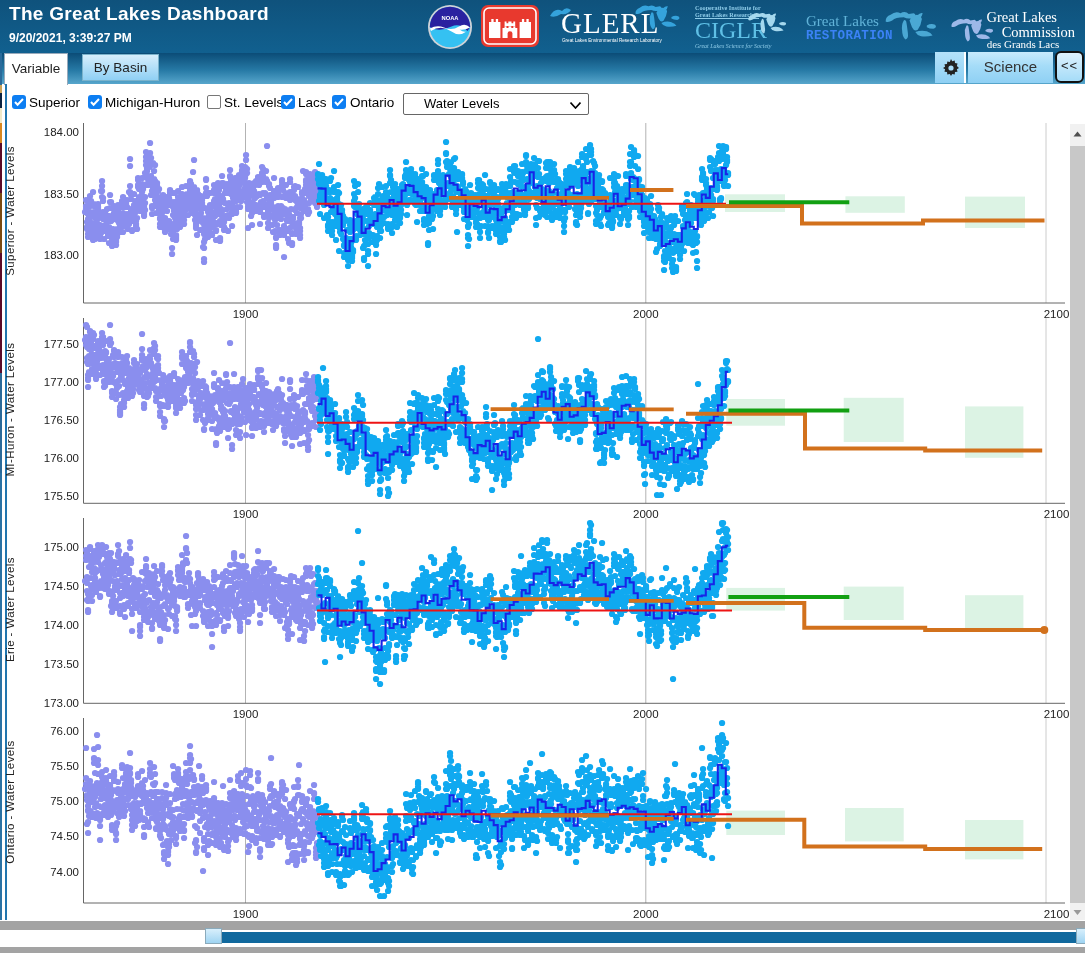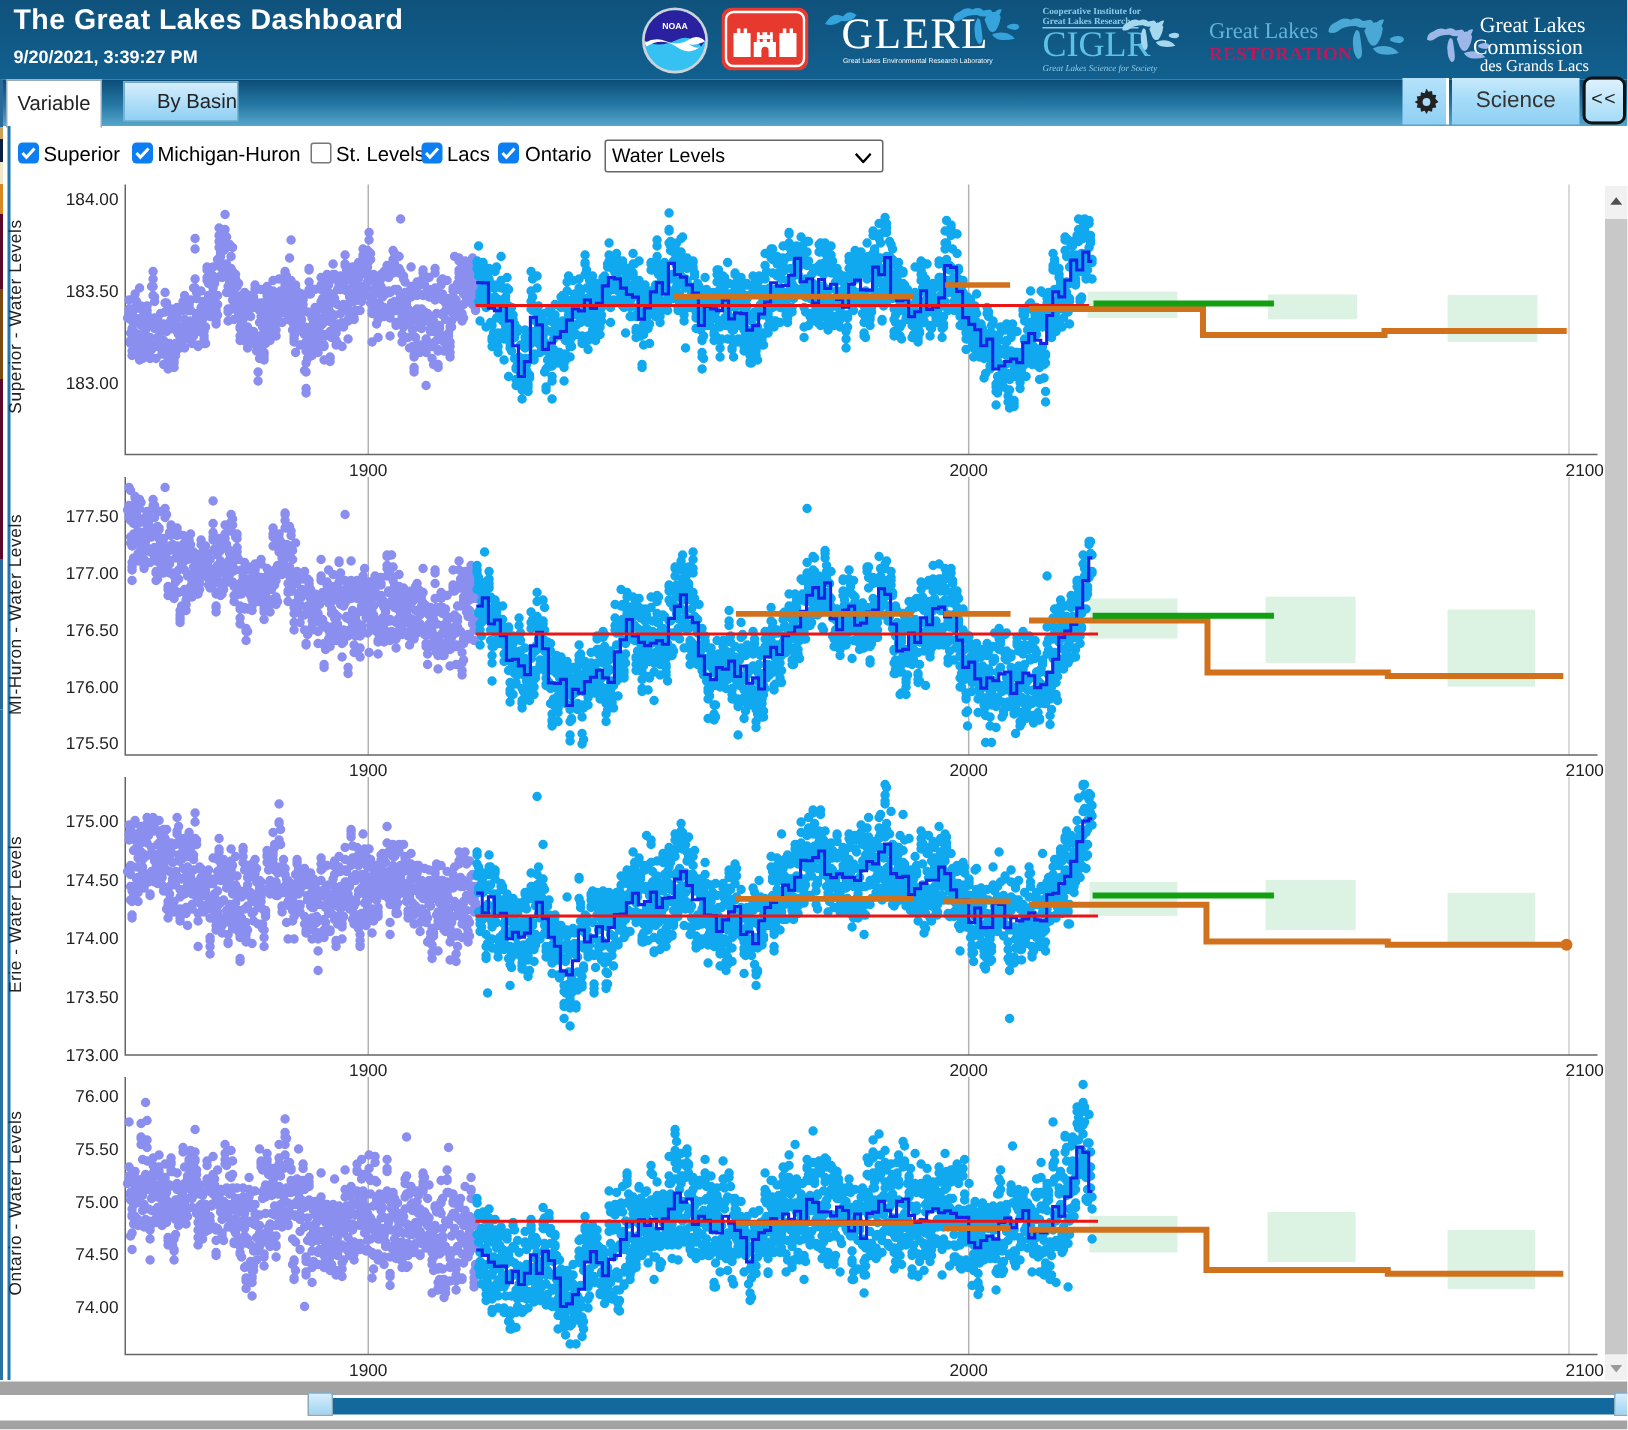--- a/index.html
+++ b/index.html
@@ -45,40 +45,40 @@
 <div style="position:absolute;left:0;top:15px;font-family:'Liberation Serif',serif;font-size:24px;color:#5fc0e6">CIGLR</div>
 <svg width="110" height="52" viewBox="0 0 110 52" style="position:absolute">
 <g transform="translate(52,8) scale(0.62)" fill="#a5d8ee">
         <path d="M2 16 Q2 10 8 8 Q14 3 20 6 Q26 3 30 7 L36 6 Q40 8 37 11 Q30 14 24 11 Q14 11 10 15 Q5 18 2 16 Z M24 15 Q21 20 22 27 Q22 34 26 38 Q30 37 29 30 Q28 21 27 16 Q25 13 24 15 Z M31 15 Q34 9 40 8 Q45 9 46 13 Q45 21 41 26 Q37 29 34 23 Q32 18 31 15 Z M40 9 Q44 5 47 6 Q46 10 44 12 Z M38 29 Q45 26 52 28 Q57 30 59 33 Q52 35 45 34 Q40 33 38 29 Z M52 21 Q57 18 62 20 Q65 23 60 25 Q55 25 52 23 Z"></path>
       </g>
 </svg>
 <div style="position:absolute;left:0;top:41px;font-family:'Liberation Serif',serif;font-style:italic;font-size:6px;color:#8ecbe8;white-space:nowrap">Great Lakes Science for Society</div>
 </div>
 <div style="position:absolute;left:806px;top:14px;width:145px;height:44px">
 <div style="font-family:'Liberation Serif',serif;font-size:15px;color:#61b3d8;line-height:15px">Great Lakes</div>
-<div style="font-family:Liberation Serif, serif;font-size:12.5px;font-weight:bold;color:#be185d;letter-spacing:0.4px">RESTORATION</div>
+<div style="font-family:Liberation Mono, monospace;font-size:12.5px;font-weight:bold;color:#3b82f6;letter-spacing:0.4px">RESTORATION</div>
 <svg width="70" height="48" viewBox="0 0 85 48" style="position:absolute;left:78px;top:-10px">
 <g transform="scale(1.0)" fill="#4aa8d4">
         <path d="M2 16 Q2 10 8 8 Q14 3 20 6 Q26 3 30 7 L36 6 Q40 8 37 11 Q30 14 24 11 Q14 11 10 15 Q5 18 2 16 Z M24 15 Q21 20 22 27 Q22 34 26 38 Q30 37 29 30 Q28 21 27 16 Q25 13 24 15 Z M31 15 Q34 9 40 8 Q45 9 46 13 Q45 21 41 26 Q37 29 34 23 Q32 18 31 15 Z M40 9 Q44 5 47 6 Q46 10 44 12 Z M38 29 Q45 26 52 28 Q57 30 59 33 Q52 35 45 34 Q40 33 38 29 Z M52 21 Q57 18 62 20 Q65 23 60 25 Q55 25 52 23 Z"></path>
       </g>
 </svg>
 </div>
 <div style="position:absolute;left:948px;top:6px;width:137px;height:46px">
 <svg width="58" height="40" viewBox="0 0 85 48" style="position:absolute;left:2px;top:6px">
 <g fill="#9db8e8">
         <path d="M2 16 Q2 10 8 8 Q14 3 20 6 Q26 3 30 7 L36 6 Q40 8 37 11 Q30 14 24 11 Q14 11 10 15 Q5 18 2 16 Z M24 15 Q21 20 22 27 Q22 34 26 38 Q30 37 29 30 Q28 21 27 16 Q25 13 24 15 Z M31 15 Q34 9 40 8 Q45 9 46 13 Q45 21 41 26 Q37 29 34 23 Q32 18 31 15 Z M40 9 Q44 5 47 6 Q46 10 44 12 Z M38 29 Q45 26 52 28 Q57 30 59 33 Q52 35 45 34 Q40 33 38 29 Z M52 21 Q57 18 62 20 Q65 23 60 25 Q55 25 52 23 Z"></path>
       </g>
 </svg>
 <div style="position:absolute;left:34px;top:3px;width:75px;text-align:right;font-family:'Liberation Serif',serif;font-size:14.5px;color:#fff">Great Lakes</div>
-<div style="position:absolute;left:34px;top:18px;width:93px;text-align:left;font-family:'Liberation Serif',serif;font-size:14.5px;color:#fff">Commission</div>
+<div style="position:absolute;left:34px;top:18px;width:93px;text-align:right;font-family:'Liberation Serif',serif;font-size:14.5px;color:#fff">Commission</div>
 <div style="position:absolute;left:34px;top:32px;width:82px;text-align:center;font-family:'Liberation Serif',serif;font-size:11px;color:#fff">des Grands Lacs</div>
 </div>
 
 <div class="abs" style="left:4px;top:53px;width:64px;height:32px;background:#fff;border:1px solid #9ab;border-bottom:none;text-align:center;font-size:13.5px;color:#222;line-height:30px">Variable</div>
-<div class="abs" style="left:82px;top:53.5px;width:77px;height:27px;background:linear-gradient(180deg,#d6eefc,#8fd0f4);border:1px solid #7ab3cc;text-align:right;font-size:13.5px;color:#222;line-height:26px">By Basin</div>
+<div class="abs" style="left:82px;top:53.5px;width:77px;height:27px;background:linear-gradient(180deg,#d6eefc,#8fd0f4);border:1px solid #7ab3cc;text-align:center;font-size:13.5px;color:#222;line-height:26px">By Basin</div>
 
 <div class="abs" style="left:935px;top:51.5px;width:31px;height:31px;background:linear-gradient(180deg,#b4e2fa,#8fd0f4);border-right:2px solid #fff">
     <svg width="18" height="18" viewBox="0 0 18 18" style="position:absolute;left:7px;top:7px">
 <path fill="#222" d="M9 0l1.2 2.2 2.5-.6.3 2.5 2.5.3-.6 2.5L17 9l-2.1 1.2.6 2.5-2.5.3-.3 2.5-2.5-.6L9 17l-1.2-2.1-2.5.6-.3-2.5-2.5-.3.6-2.5L1 9l2.1-1.2-.6-2.5 2.5-.3.3-2.5 2.5.6z"></path>
 <circle cx="9" cy="9" r="2.6" fill="#a8dcf8"></circle>
 </svg>
   </div>
 <div class="abs" style="left:968px;top:51.5px;width:85px;height:31px;background:linear-gradient(180deg,#c8eafc 0%,#a5dcf8 45%,#8fd0f4 100%);text-align:center;font-size:15px;color:#333;line-height:30px">Science</div>
 <div class="abs" style="left:1055px;top:51px;width:29px;height:32px;background:linear-gradient(180deg,#ddf1fd,#a5dcf8);border:2.5px solid #111;border-radius:6px;text-align:center;font-size:13px;color:#222;line-height:26px;letter-spacing:1px">&lt;&lt;</div>
 
@@ -101,21 +101,21 @@
 <div class="abs" style="left:281px;top:95px;width:14px;height:14px;background:#0d7ef2;border-radius:3px"></div>
 <svg class="abs" width="12" height="12" viewBox="0 0 12 12" style="left:282px;top:96px">
     <path d="M2 6l2.6 2.8L10 3" stroke="#fff" stroke-width="2" fill="none"></path>
   </svg>
 <div class="abs" style="left:298px;top:95px;font-size:13.5px;color:#000">Lacs</div>
 <div class="abs" style="left:332px;top:95px;width:14px;height:14px;background:#0d7ef2;border-radius:3px"></div>
 <svg class="abs" width="12" height="12" viewBox="0 0 12 12" style="left:333px;top:96px">
     <path d="M2 6l2.6 2.8L10 3" stroke="#fff" stroke-width="2" fill="none"></path>
   </svg>
 <div class="abs" style="left:350px;top:95px;font-size:13.5px;color:#000">Ontario</div>
-<div class="abs" style="left:403px;top:93px;width:186px;height:22px;background:#fff;border:1px solid #666;border-radius:2px;font-size:13px;color:#000;line-height:20px;padding-left:4px">Water Levels
+<div class="abs" style="left:403px;top:93px;width:186px;height:22px;background:#fff;border:1px solid #666;border-radius:2px;font-size:13px;color:#000;line-height:20px;padding-left:20px">Water Levels
 <svg width="11" height="7" viewBox="0 0 11 7" style="position:absolute;right:7px;top:8px">
       <path d="M0.5 0.5 L5.5 6 L10.5 0.5" stroke="#000" stroke-width="1.6" fill="none"></path>
     </svg></div>
 
 <svg class="abs" width="1085" height="953" viewBox="0 0 1085 953" style="left:0;top:0" font-family="Liberation Sans,sans-serif">
 <path d="M245.5 123 V303.0 M645.8 123 V303.0" stroke="#b3b3b3" stroke-width="1" fill="none"></path>
 <path d="M1046.0 123 V303.0" stroke="#cccccc" stroke-width="1" fill="none"></path>
 <path d="M83.5 123 V303.0 H1065" stroke="#666" stroke-width="1" fill="none"></path>
 <path d="M245.5 318 V503.3 M645.8 318 V503.3" stroke="#b3b3b3" stroke-width="1" fill="none"></path>
 <path d="M1046.0 318 V503.3" stroke="#cccccc" stroke-width="1" fill="none"></path>

